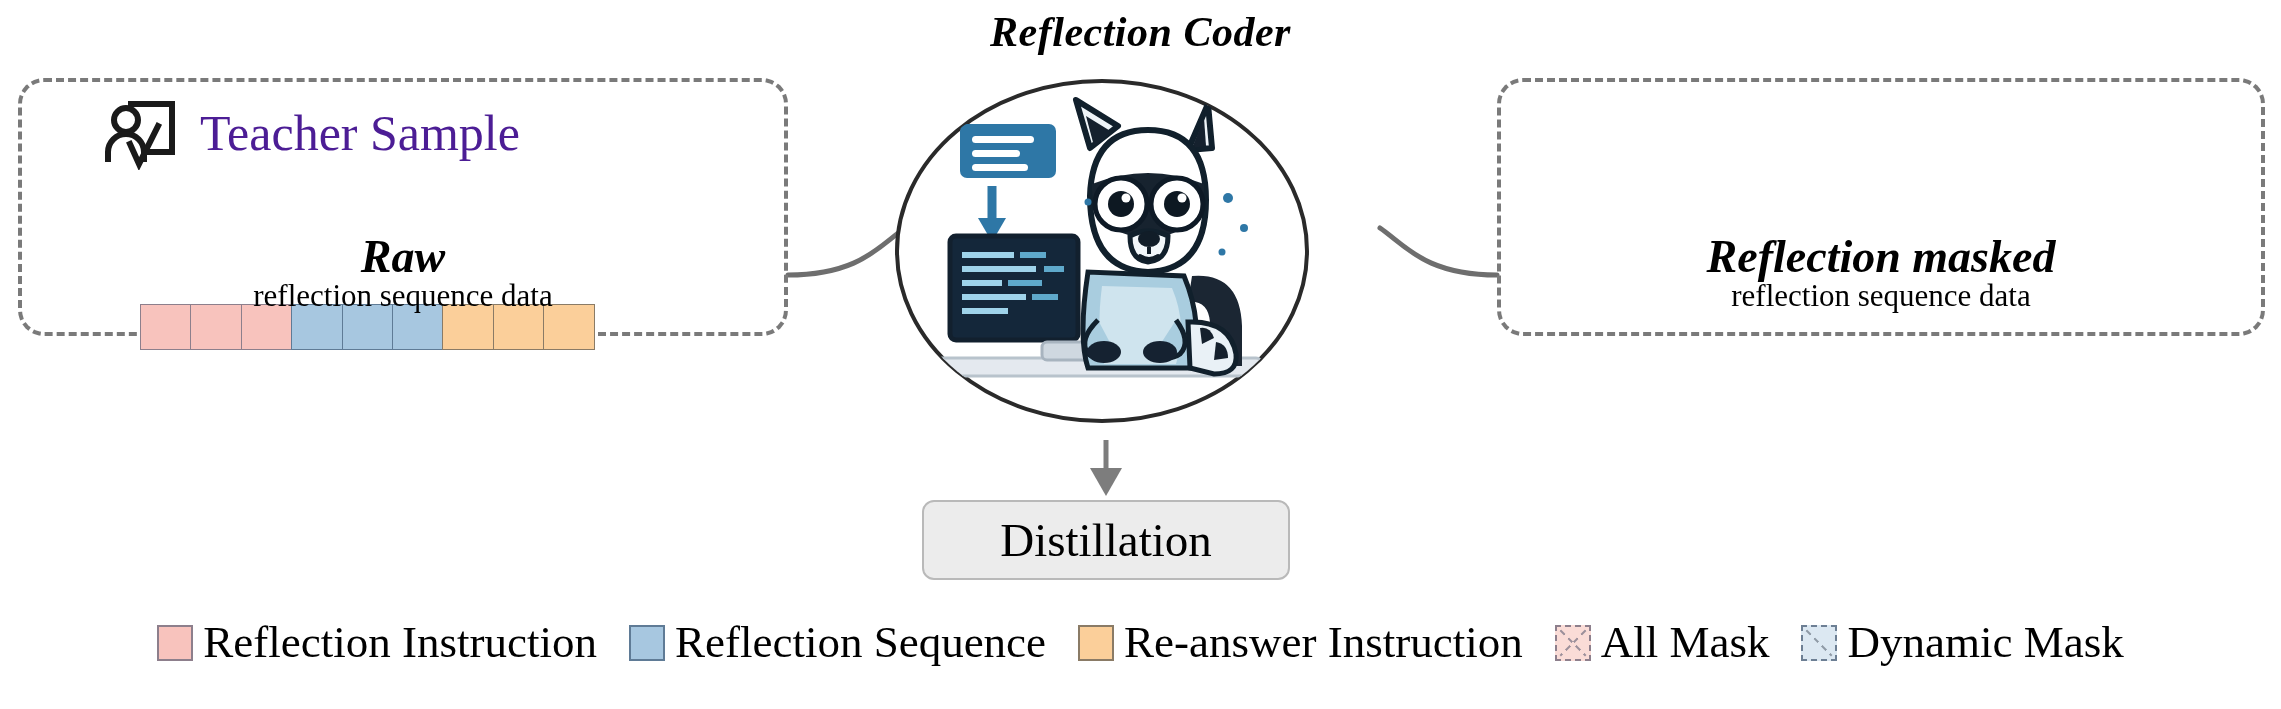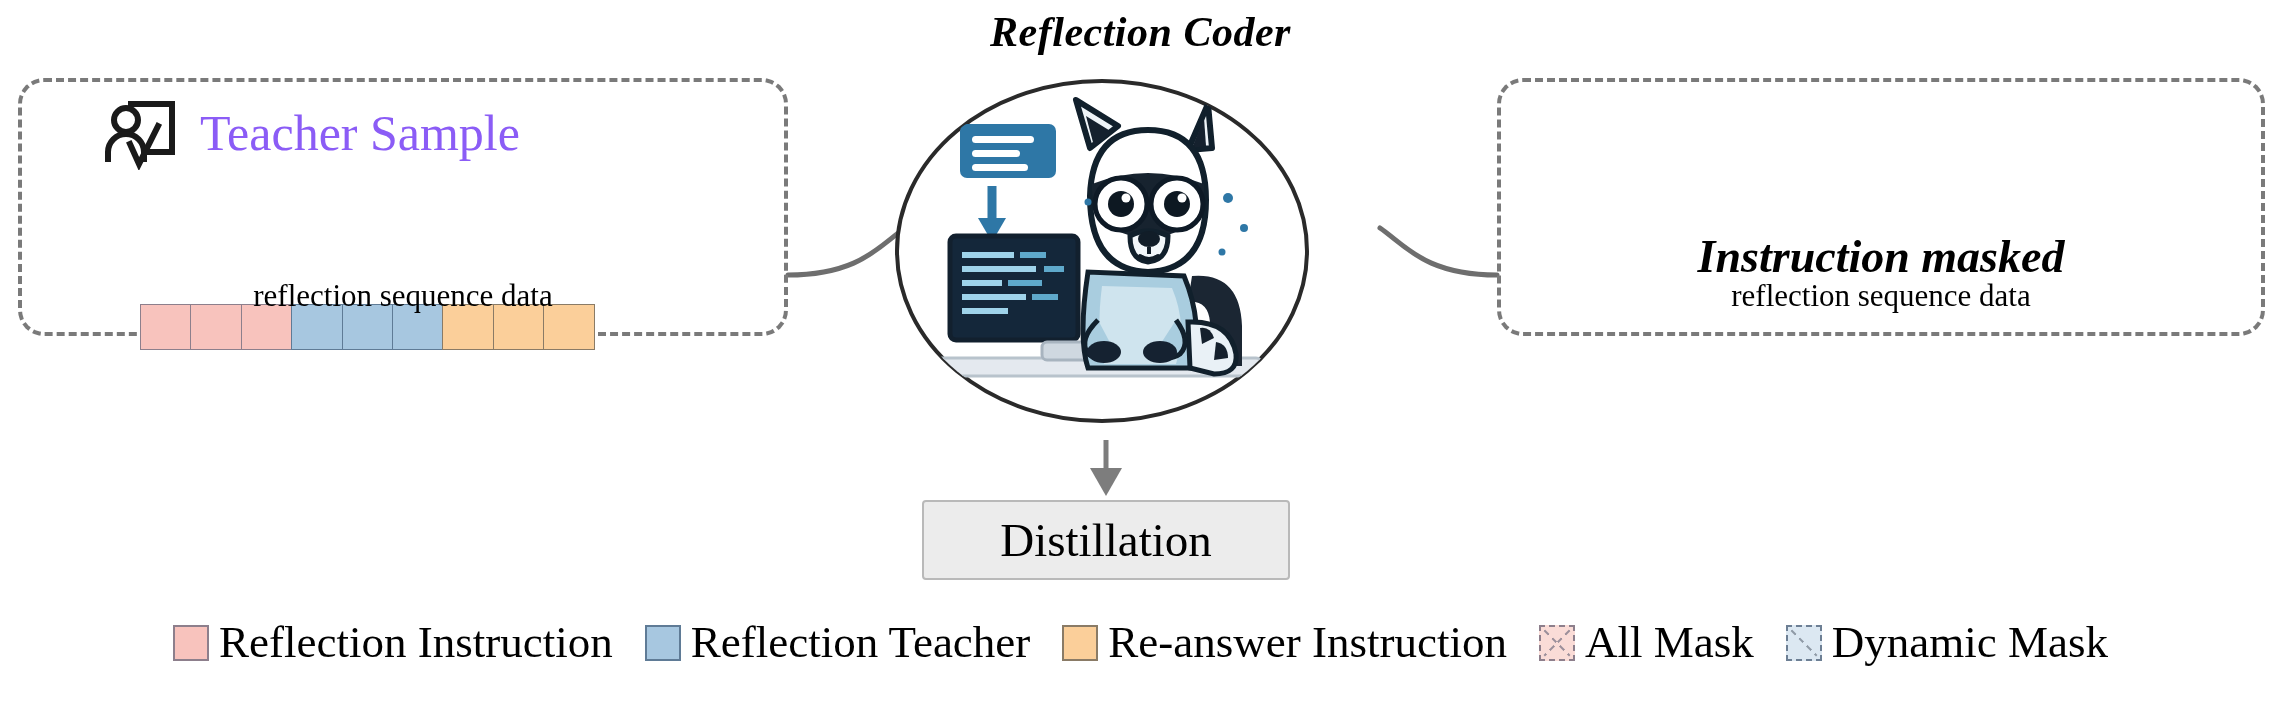--- a/index.html
+++ b/index.html
@@ -45,21 +45,21 @@
     top: 14px;
     display: flex;
     align-items: center;
     gap: 20px;
   }
   #panel-teacher .panel-head { left: 80px; }
   #panel-student .panel-head { left: 120px; }
 
   .panel-head-label {
     font-size: 50px;
-    color: #8b5cf6;
+    color: #4c1d95;
     line-height: 1;
     white-space: nowrap;
   }
   .head-icon { flex: 0 0 auto; display:block; }
 
   
   .token-strip {
     position: absolute;
     display: flex;
     height: 46px;
@@ -125,21 +125,21 @@
 
   
   #distillation-box {
     position: absolute;
     left: 922px;
     top: 500px;
     width: 368px;
     height: 80px;
     background: #ececec;
     border: 2px solid #b9b9b9;
-    border-radius: 4px;
+    border-radius: 12px;
     display: flex;
     align-items: center;
     justify-content: center;
     box-sizing: border-box;
   }
   #distillation-label {
     font-size: 47px;
     color: #000;
     line-height: 1;
   }
@@ -234,27 +234,28 @@
     <div class="tok tok-pink"></div>
     <div class="tok tok-pink"></div>
     <div class="tok tok-blue"></div>
     <div class="tok tok-blue"></div>
     <div class="tok tok-blue"></div>
     <div class="tok tok-orange"></div>
     <div class="tok tok-orange"></div>
     <div class="tok tok-orange"></div>
   </div>
 
+  <div class="panel-caption caption-strong">Raw</div>
   <div class="panel-caption caption-sub">reflection sequence data</div>
 </div>
 
 <div class="panel" id="panel-student">
 
 
-  <div class="panel-caption caption-strong">Instruction masked</div>
+  <div class="panel-caption caption-strong">Reflection masked</div>
   <div class="panel-caption caption-sub">reflection sequence data</div>
 </div>
 
 <div id="mascot-wrap">
   <svg id="mascot-ellipse" viewBox="0 0 420 350">
     <defs>
       <clipPath id="ellipseClip">
         <ellipse cx="210" cy="175" rx="205" ry="170"></ellipse>
       </clipPath>
     </defs>
@@ -338,21 +339,21 @@
   <span id="distillation-label">Distillation</span>
 </div>
 
 <div id="legend">
   <div class="legend-item">
     <span class="legend-swatch sw-pink"></span>
     <span class="legend-label">Reflection Instruction</span>
   </div>
   <div class="legend-item">
     <span class="legend-swatch sw-blue"></span>
-    <span class="legend-label">Reflection Teacher</span>
+    <span class="legend-label">Reflection Sequence</span>
   </div>
   <div class="legend-item">
     <span class="legend-swatch sw-orange"></span>
     <span class="legend-label">Re-answer Instruction</span>
   </div>
   <div class="legend-item">
     <span class="legend-swatch sw-allmask"></span>
     <span class="legend-label">All Mask</span>
   </div>
   <div class="legend-item">

